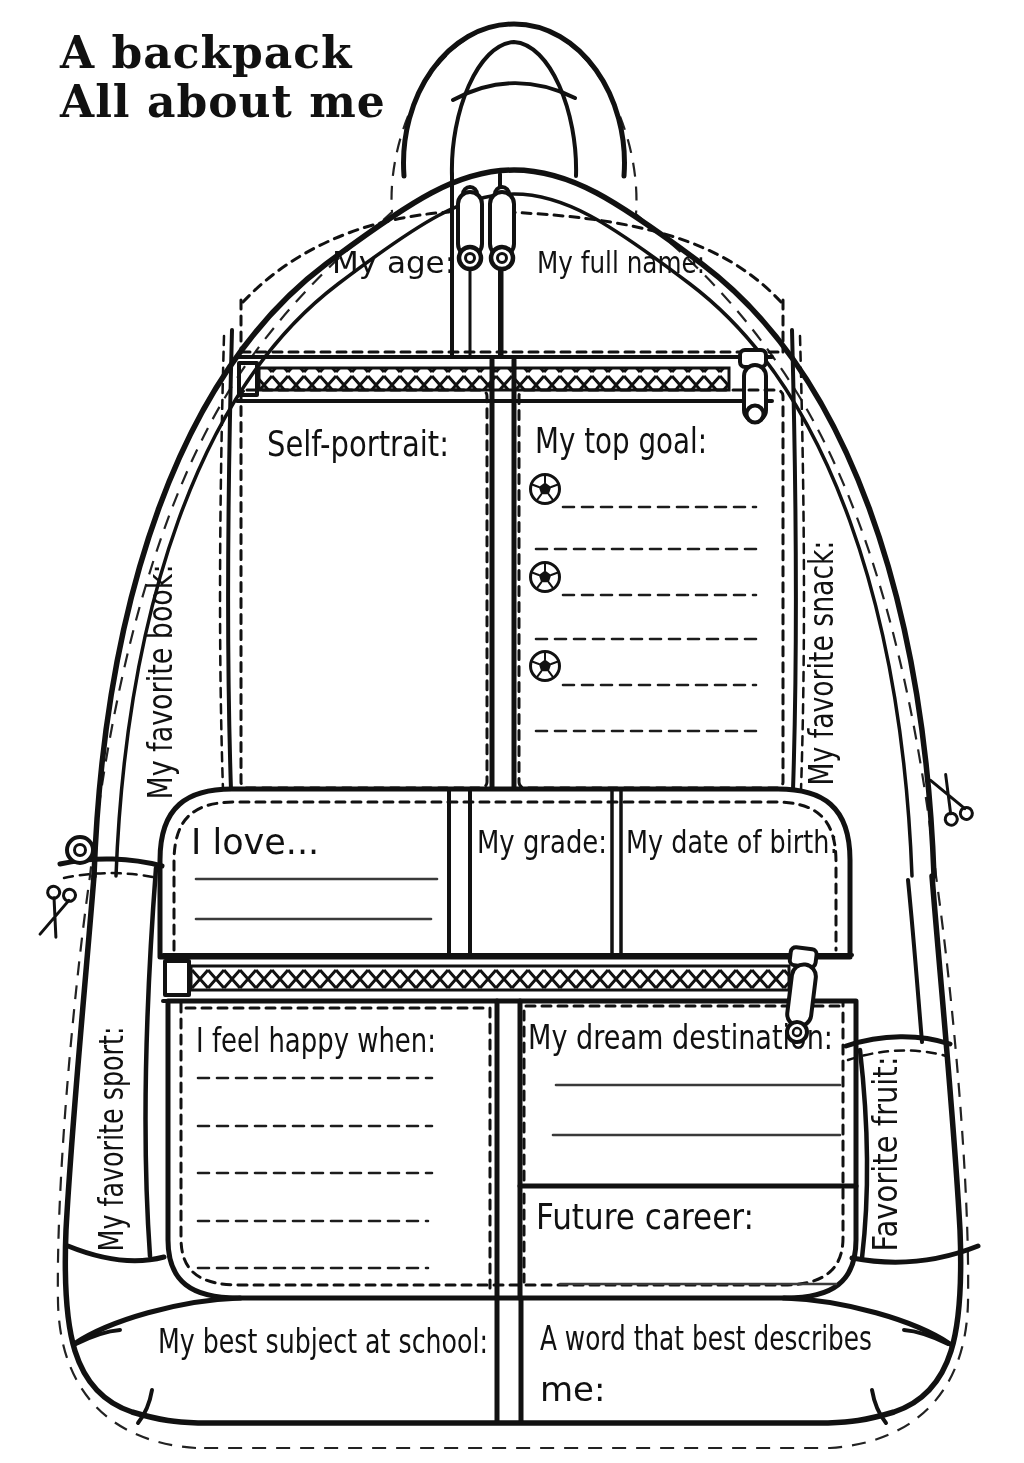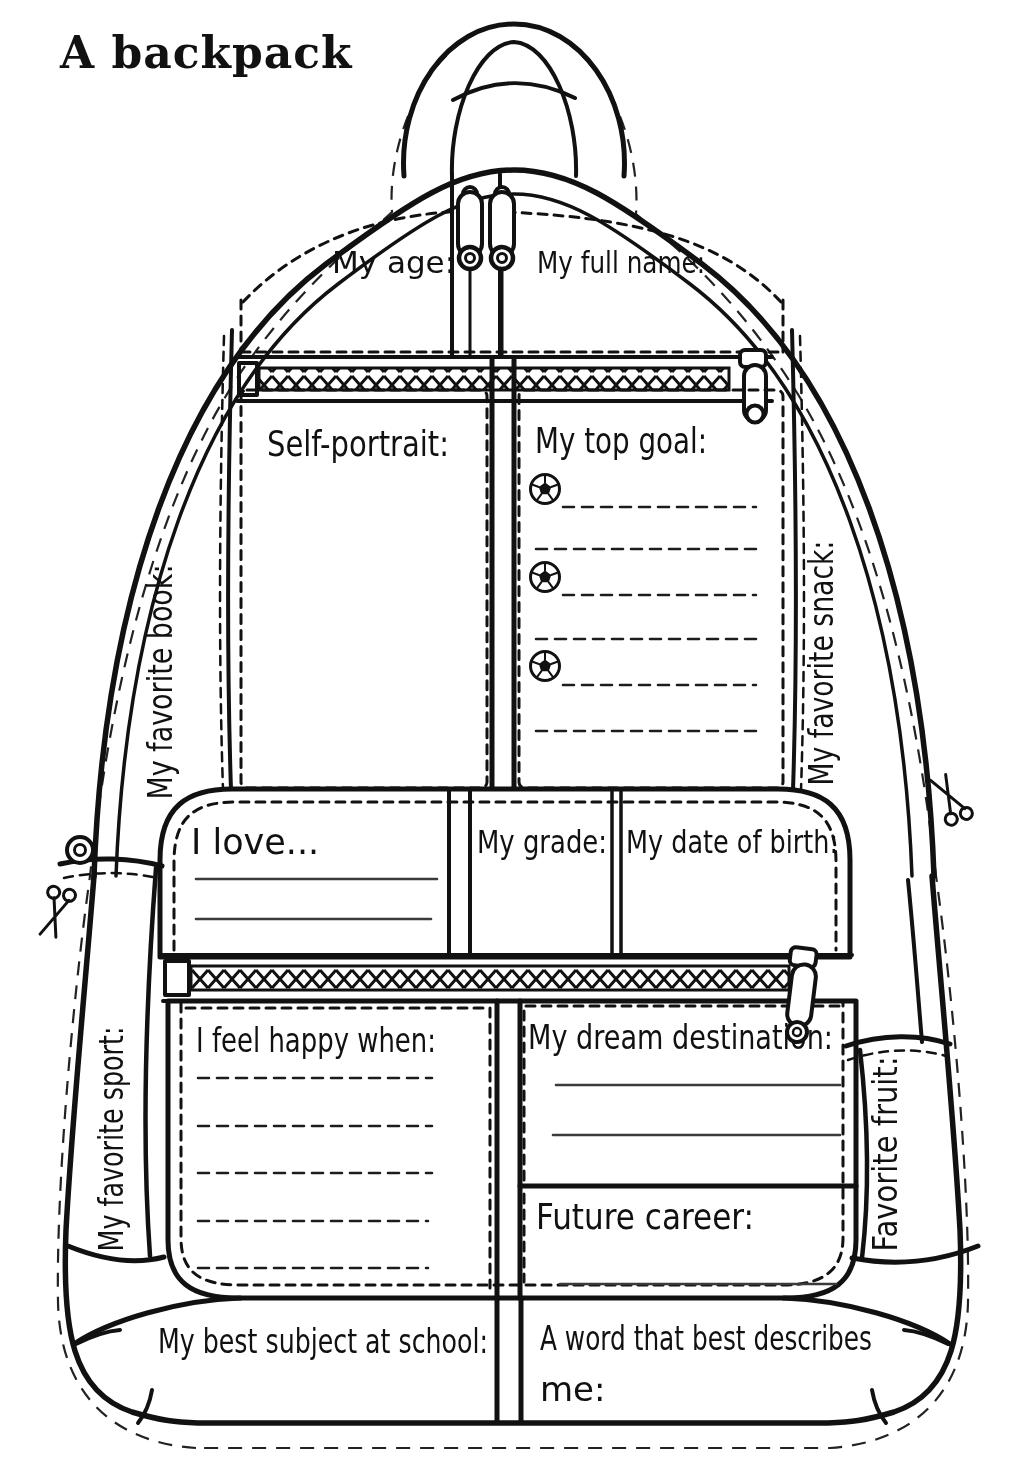--- a/index.html
+++ b/index.html
@@ -215,15 +215,16 @@
     <text x="540" y="1401" font-size="34">me:</text>
 
     <g>
       <circle class="ln w4 wht" cx="80" cy="850" r="13"></circle>
       <circle class="ln w3" cx="80" cy="850" r="5.5"></circle>
     </g>
   </svg>
 
   <div class="page-title">
     <div>A backpack</div>
+    <div>All about me</div>
   </div>
 
 </div>
 
 </body></html>

